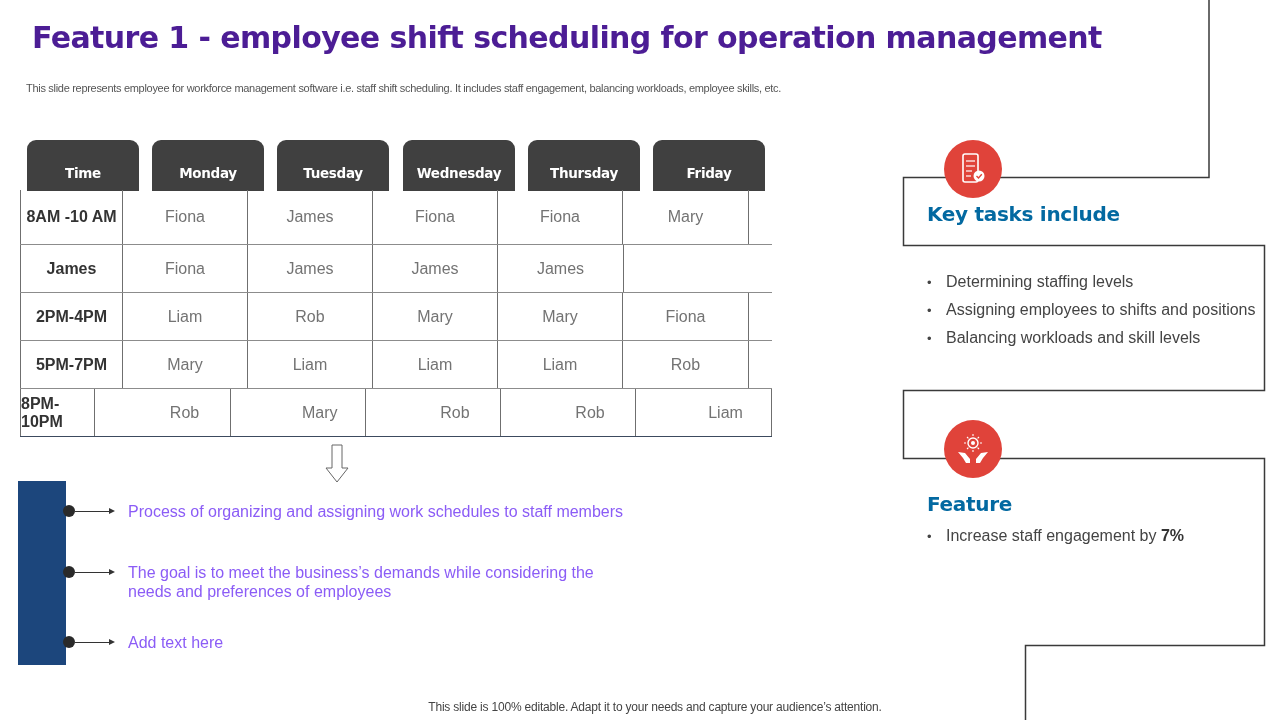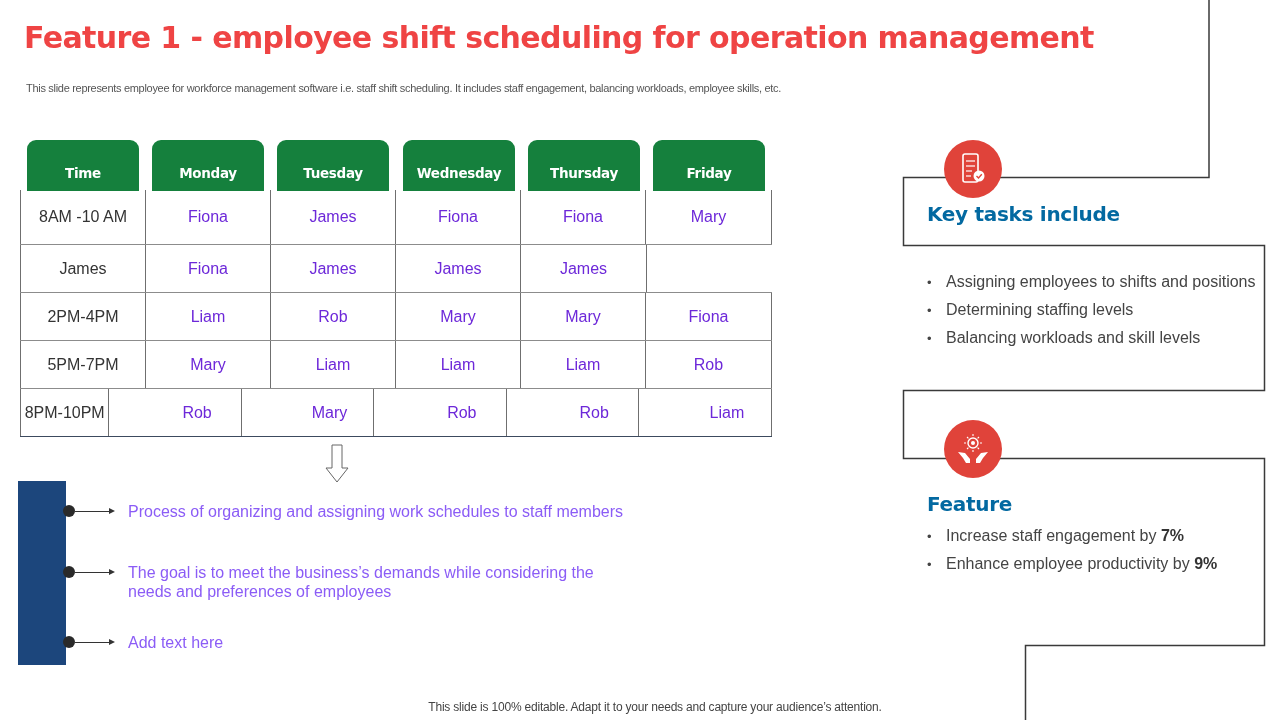--- a/index.html
+++ b/index.html
@@ -1,44 +1,44 @@
 <!DOCTYPE html>
 <html><head>
 <meta charset="utf-8">
 <style>
   html, body { margin: 0; padding: 0; }
   body {
     width: 1280px; height: 720px; position: relative; overflow: hidden;
     background: #ffffff; font-family: "Liberation Sans", sans-serif; color: #3a3a3a;
   }
   .title {
-    position: absolute; left: 24px; top: 20px; margin: 0;
+    position: absolute; left: 32px; top: 20px; margin: 0;
     font-family: "DejaVu Sans", sans-serif; font-weight: bold; font-size: 30px;
-    letter-spacing: -0.6px; color: #ef4444; white-space: nowrap;
+    letter-spacing: -0.6px; color: #4c1d95; white-space: nowrap;
   }
   .subtitle {
     position: absolute; left: 26px; top: 82px; font-size: 11px; color: #555;
     letter-spacing: -0.3px; white-space: nowrap;
   }
   
   .tbl-header { position: absolute; top: 140px; left: 27px; height: 51px; }
   .th {
-    position: absolute; top: 0; width: 112px; height: 51px; background: #15803d;
+    position: absolute; top: 0; width: 112px; height: 51px; background: #404040;
     border-radius: 9px 9px 0 0; color: #fff; font-family: "DejaVu Sans", sans-serif;
     font-weight: bold; font-size: 13.5px; display: flex; align-items: flex-end;
     justify-content: center; padding-bottom: 10px; box-sizing: border-box; letter-spacing: -0.3px;
   }
   .tbl-body { position: absolute; left: 20px; top: 190px; width: 752px; }
   .row { display: flex; border-bottom: 1.5px solid #8c8c8c; box-sizing: border-box; }
   .row:last-child { border-bottom: 1.5px solid #3c4a5e; gap: 44px; }
   .cell {
     width: 125px; display: flex; align-items: center; justify-content: center;
-    font-size: 16px; color: #6d28d9; border-right: 1.5px solid #6f6f6f; box-sizing: border-box;
+    font-size: 16px; color: #737373; border-right: 1.5px solid #6f6f6f; box-sizing: border-box;
   }
-  .cell:first-child { border-left: 1.5px solid #6f6f6f; font-weight: normal; color: #333; width: 126px; }
+  .cell:first-child { border-left: 1.5px solid #6f6f6f; font-weight: bold; color: #333; width: 103px; }
   .cell:last-child { width: 126px; }
   
   .down-arrow { position: absolute; left: 324px; top: 444px; }
   
   .blue-bar { position: absolute; left: 18px; top: 481px; width: 48px; height: 184px; background: #1c467c; }
   .point { position: absolute; left: 63px; height: 16px; display: flex; align-items: center; }
   .dot { width: 12px; height: 12px; border-radius: 50%; background: #2a2a2a; }
   .point-line { width: 38px; height: 1px; background: #333; position: relative; }
   .point-line::after {
     content: ""; position: absolute; right: -2px; top: -3px;
@@ -156,22 +156,22 @@
     <line x1="8" y1="9" x2="17" y2="9" stroke="#fff" stroke-width="1.2"></line>
     <line x1="8" y1="14" x2="17" y2="14" stroke="#fff" stroke-width="1.2"></line>
     <line x1="8" y1="19" x2="14" y2="19" stroke="#fff" stroke-width="1.2"></line>
     <line x1="8" y1="24" x2="13" y2="24" stroke="#fff" stroke-width="1.2"></line>
     <circle cx="21" cy="24" r="5.5" fill="#fff"></circle>
     <path d="M18.5 24 L20.5 26 L23.8 22.3" fill="none" stroke="#e0433a" stroke-width="1.4"></path>
   </svg>
 </div>
 <div class="panel-heading" style="top:202px">Key tasks include</div>
 <ul class="bullets" style="top:268px">
+  <li>Determining staffing levels</li>
   <li>Assigning employees to shifts and positions</li>
-  <li>Determining staffing levels</li>
   <li>Balancing workloads and skill levels</li>
 </ul>
 
 <div class="icon-circle" style="left:944px; top:420px">
   <svg width="36" height="34" viewBox="0 0 36 34">
     <circle cx="18" cy="11" r="5" fill="none" stroke="#fff" stroke-width="1.4"></circle>
     <circle cx="18" cy="11" r="2" fill="#fff"></circle>
     <g stroke="#fff" stroke-width="1.1">
       <line x1="18" y1="2" x2="18" y2="4"></line>
       <line x1="18" y1="18" x2="18" y2="20"></line>
@@ -182,16 +182,15 @@
       <line x1="12" y1="17" x2="13.4" y2="15.6"></line>
       <line x1="24" y1="17" x2="22.6" y2="15.6"></line>
     </g>
     <path d="M3 20 L8 26 L11 31 L15 31 L15 27 L10 21 Z" fill="#fff"></path>
     <path d="M33 20 L28 26 L25 31 L21 31 L21 27 L26 21 Z" fill="#fff"></path>
   </svg>
 </div>
 <div class="panel-heading" style="top:492px">Feature</div>
 <ul class="bullets" style="top:522px">
   <li><span>Increase staff engagement by </span><b>7%</b></li>
-  <li><span>Enhance employee productivity by </span><b>9%</b></li>
 </ul>
 
 <div class="footer"><span>This slide is 100% editable. Adapt it to your needs and capture your audience’s attention.</span></div>
 
 </body></html>

